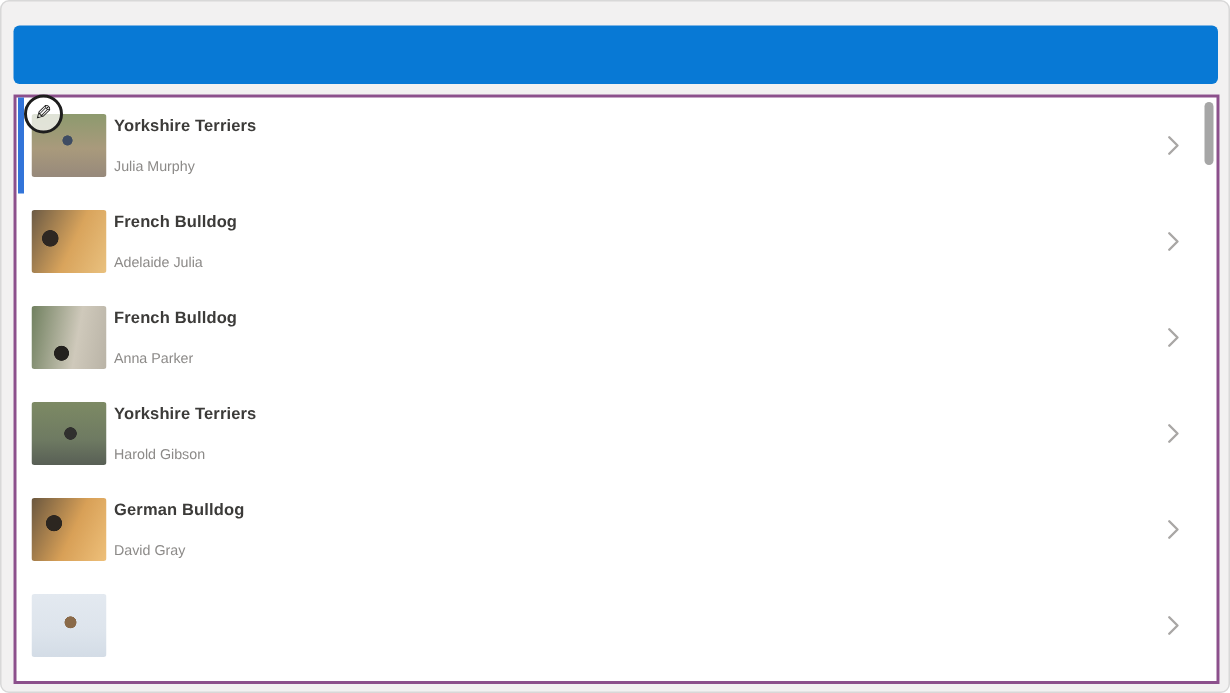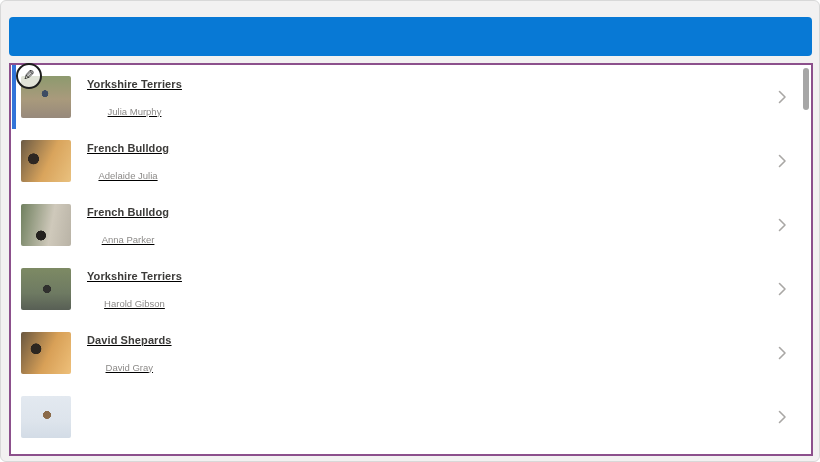--- a/index.html
+++ b/index.html
@@ -68,23 +68,23 @@
       linear-gradient(100deg, #70805f 0%, #cfc9bb 60%, #b9b3a6 100%); }
   .thumb-d { background:
       radial-gradient(circle at 52% 50%, #30302e 0 12%, transparent 13%),
       linear-gradient(180deg, #7d8a64 0%, #6e7a62 60%, #585f55 100%); }
   .thumb-e { background:
       radial-gradient(circle at 30% 40%, #2c2620 0 12%, transparent 13%),
       linear-gradient(115deg, #6a573f 0%, #d8a057 55%, #eec07a 100%); }
   .thumb-f { background:
       radial-gradient(circle at 52% 45%, #8a6a49 0 11%, transparent 12%),
       linear-gradient(180deg, #e3e9f0 0%, #dde4ec 60%, #d3dce6 100%); }
-  .texts { margin-left:16px; display:flex; flex-direction:column; gap:16px;text-decoration:underline; }
+  .texts { margin-left:5px; display:flex; flex-direction:column; gap:16px; }
   .title { font-size:11px; font-weight:600; color:#3c3b39; letter-spacing:.1px; }
-  .subtitle { font-size:9.5px; color:#8c8a88;text-align:center; }
+  .subtitle { font-size:9.5px; color:#8c8a88; }
   .chevron {
     margin-left:auto; margin-right:24px;
     display:flex; align-items:center; cursor:pointer;
   }
   .chevron svg { display:block; }
 </style>
 </head>
 <body>
 
 <div class="stage">
@@ -145,21 +145,21 @@
       <div class="chevron">
         <svg width="9" height="14" viewBox="0 0 9 14">
             <path d="M1.5 1.5 L7 7 L1.5 12.5" fill="none" stroke="#a9a7a5" stroke-width="1.6" stroke-linecap="round" stroke-linejoin="round"></path>
           </svg>
       </div>
     </div>
 
     <div class="row">
       <div class="thumb thumb-e"></div>
       <div class="texts">
-        <div class="title">David Shepards</div>
+        <div class="title">German Bulldog</div>
         <div class="subtitle">David Gray</div>
       </div>
       <div class="chevron">
         <svg width="9" height="14" viewBox="0 0 9 14">
             <path d="M1.5 1.5 L7 7 L1.5 12.5" fill="none" stroke="#a9a7a5" stroke-width="1.6" stroke-linecap="round" stroke-linejoin="round"></path>
           </svg>
       </div>
     </div>
 
     <div class="row">

